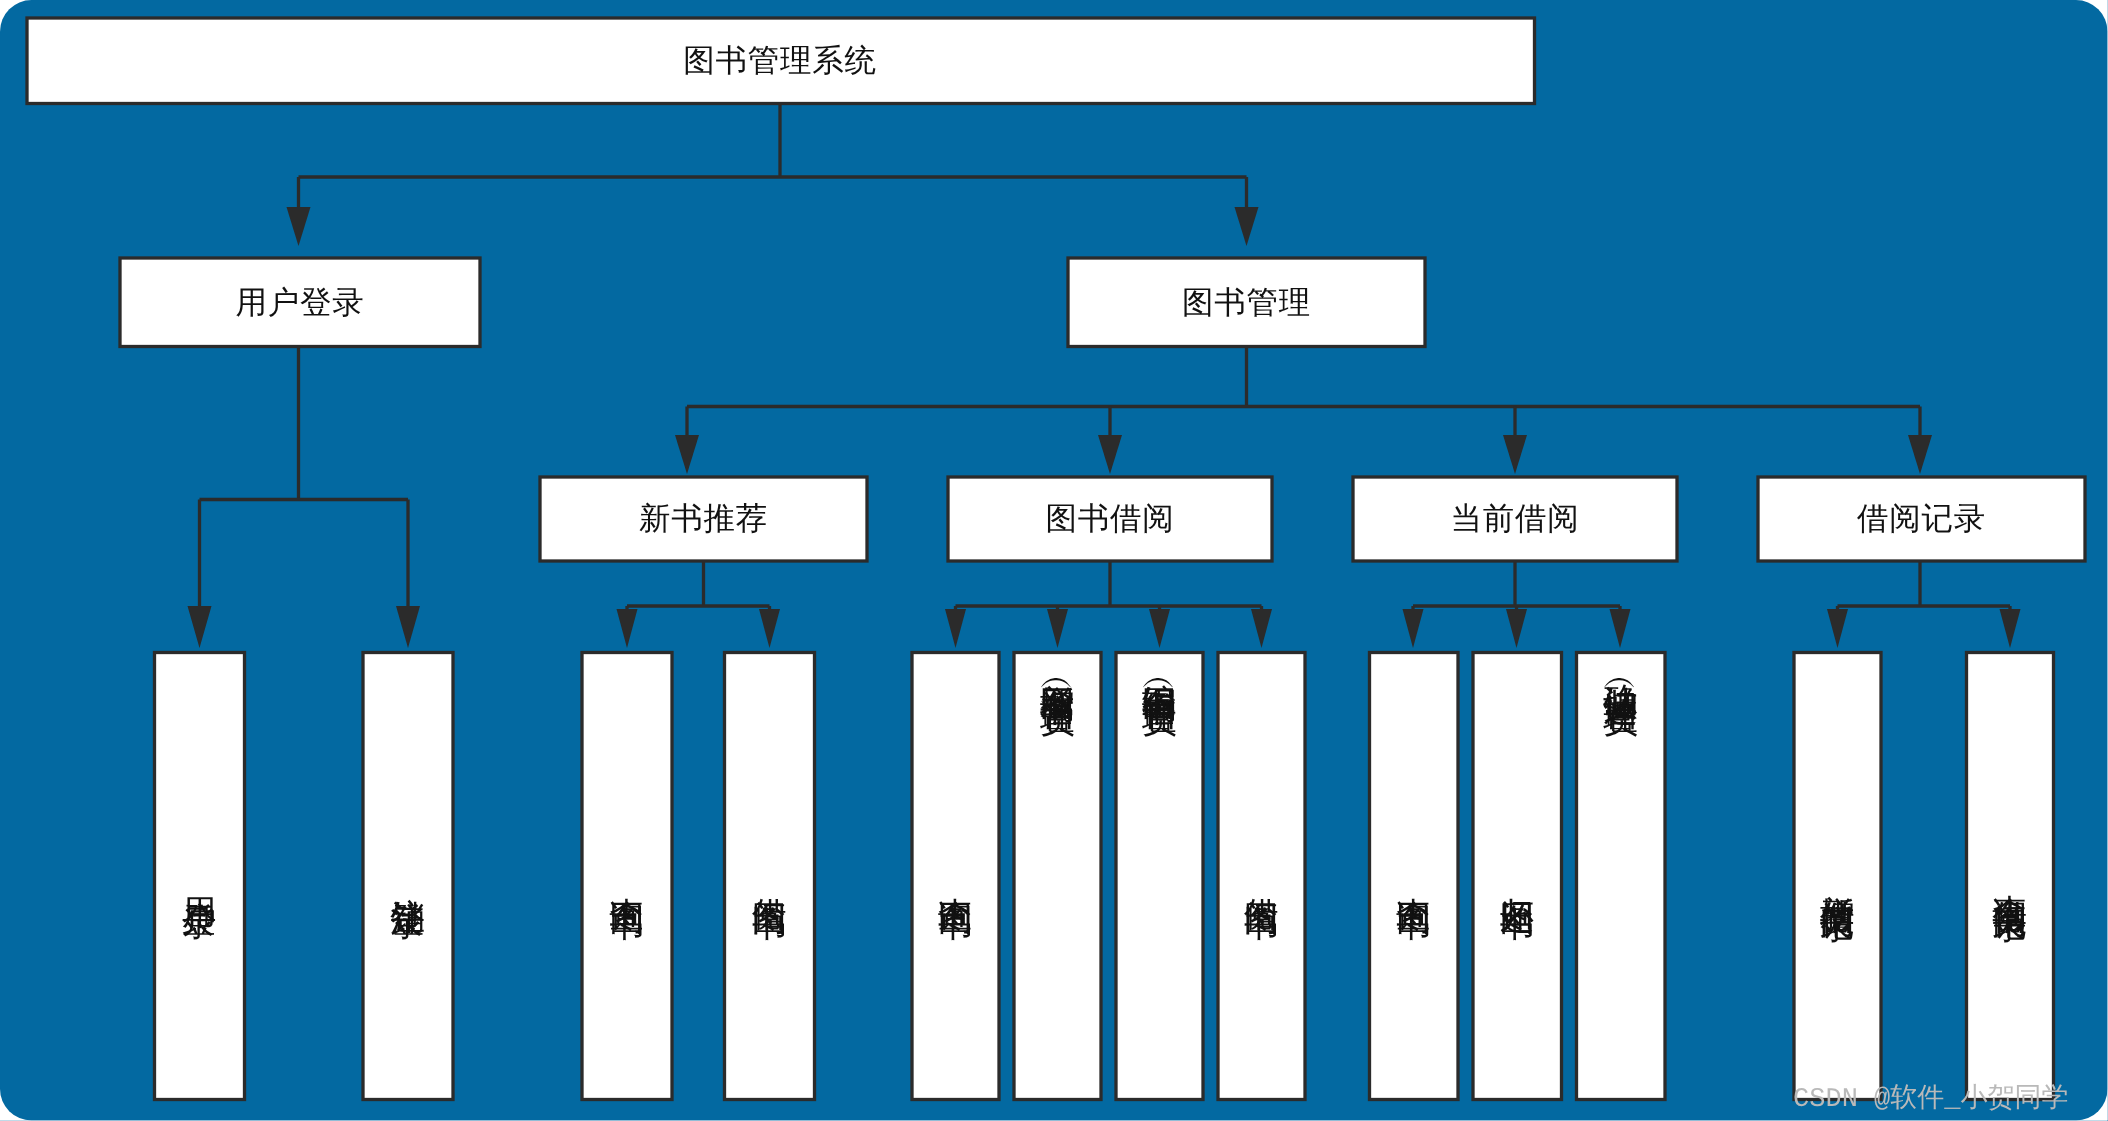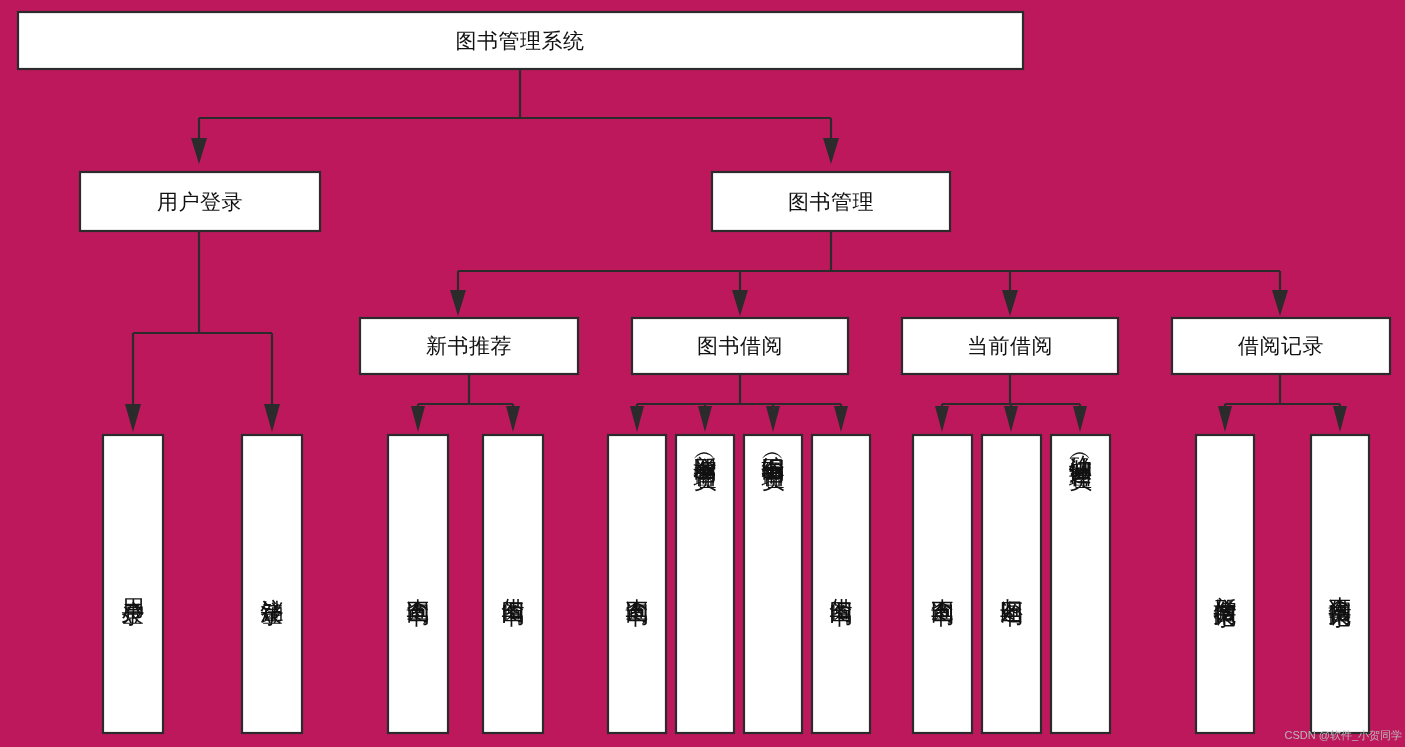--- a/index.html
+++ b/index.html
@@ -7,22 +7,23 @@
     padding: 0;
     background: #ffffff;
   }
   body {
     font-family: "Liberation Sans", "DejaVu Sans", sans-serif;
   }
   #stage {
     position: relative;
     width: 1405px;
     height: 747px;
-    background: #be185d;
+    background: #0369a1;
     overflow: hidden;
+    border-radius: 21px;
   }
   svg.diagram {
     position: absolute;
     left: 0;
     top: 0;
     width: 1405px;
     height: 747px;
   }
   .node-box {
     fill: #ffffff;
@@ -60,24 +61,24 @@
     font-family: "Liberation Sans", "DejaVu Sans", sans-serif;
     font-size: 23px;
     color: #111111;
     line-height: 1.08;
     letter-spacing: 2px;
     white-space: nowrap;
     text-align: center;
   }
   .watermark {
     position: absolute;
-    right: 3px;
+    right: 26px;
     bottom: 4px;
-    font-family: Liberation Sans, sans-serif;
-    font-size: 11px;
+    font-family: Liberation Mono, monospace;
+    font-size: 18px;
     color: #b9b9b9;
     white-space: nowrap;
     pointer-events: none;
   }
 </style>
 </head>
 <body>
 
 <div id="stage">
 

